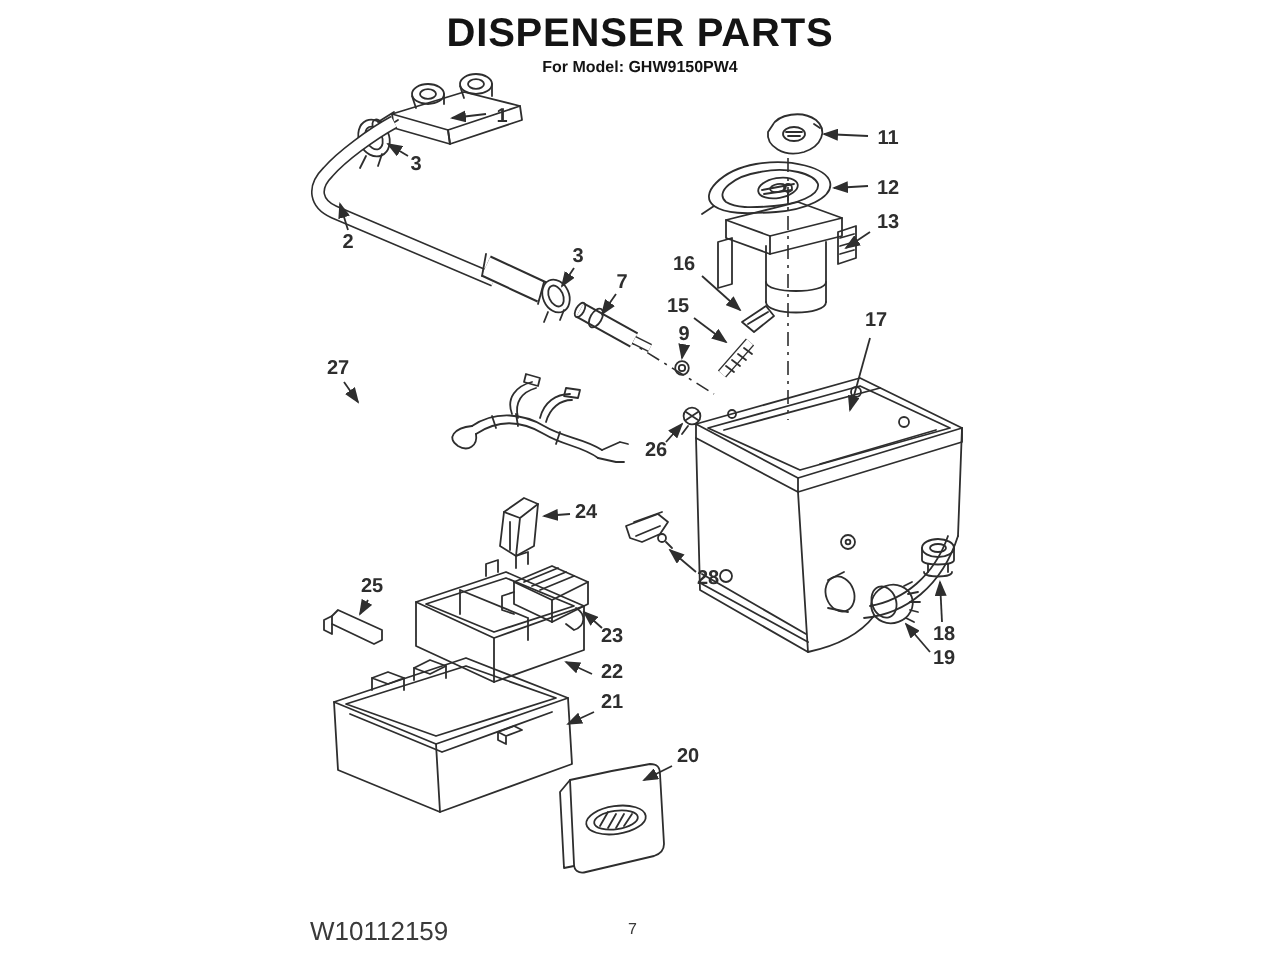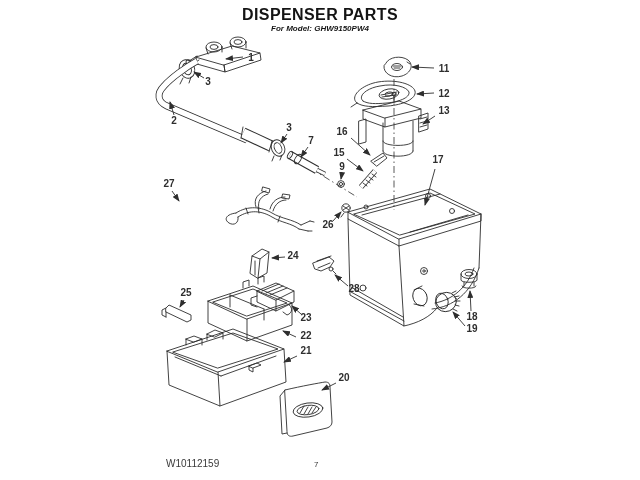--- a/index.html
+++ b/index.html
@@ -2,43 +2,43 @@
 <html style="--ink: #2e2e2e;"><head>
 <meta charset="utf-8">
 <style>
   :root { --ink:#2e2e2e; }
   html,body { margin:0; padding:0; background:#fff; }
   .page {
     position:relative; width:640px; height:480px; background:#ffffff;
     font-family:"Liberation Sans", sans-serif; overflow:hidden;
   }
   .hdr { position:absolute; top:6px; left:0; width:640px; text-align:center; color:#141414; }
-  .hdr h1 { margin:0; font-size:16px; font-weight:bold; letter-spacing:.4px; font-family:"Liberation Sans",sans-serif; }
-  .hdr .sub { font-size:8px; font-weight:bold; line-height:1.2;font-style:italic; }
+  .hdr h1 { margin:0; font-size:20px; font-weight:bold; letter-spacing:.4px; font-family:"Liberation Sans",sans-serif; }
+  .hdr .sub { font-size:8px; font-weight:bold; line-height:1.2; }
   .diagram { position:absolute; left:0; top:0; width:640px; height:480px; }
   .ln, .ln path, .ln ellipse, .ln circle, .ln line {
     fill:none; stroke:var(--ink); stroke-width:0.9; stroke-linejoin:round; stroke-linecap:round;
   }
   .axis { fill:none; stroke:var(--ink); stroke-width:0.8; stroke-dasharray:7 3 1.5 3; }
   .tube-o  { fill:none; stroke:var(--ink); stroke-width:7;    stroke-linecap:butt; }
   .tube-i  { fill:none; stroke:#fff;       stroke-width:5.4;  stroke-linecap:butt; }
   .tube-o2 { fill:none; stroke:var(--ink); stroke-width:11.5; stroke-linecap:butt; }
   .tube-i2 { fill:none; stroke:#fff;       stroke-width:9.5;  stroke-linecap:butt; }
   .tube-o3 { fill:none; stroke:var(--ink); stroke-width:8.5;  stroke-linecap:butt; }
   .tube-i3 { fill:none; stroke:#fff;       stroke-width:6.5;  stroke-linecap:butt; }
   .tube-o4 { fill:none; stroke:var(--ink); stroke-width:4.5;  stroke-linecap:butt; }
   .tube-i4 { fill:none; stroke:#fff;       stroke-width:3;    stroke-linecap:butt; }
   .tube-o5 { fill:none; stroke:var(--ink); stroke-width:5.5;  stroke-linecap:butt; }
   .tube-i5 { fill:none; stroke:#fff;       stroke-width:4;    stroke-linecap:butt; }
   .callout-num {
     font-family:"Liberation Sans",sans-serif; font-size:10px; font-weight:bold;
     fill:var(--ink); text-anchor:middle; stroke:none;
   }
   .callout-leader { stroke:var(--ink); stroke-width:0.9; fill:none; }
-  .ftr-doc { position:absolute; left:166px; top:458px; font-size:10px; color:#3a3a3a; }
+  .ftr-doc { position:absolute; left:155px; top:458px; font-size:13px; color:#3a3a3a; }
   .ftr-page { position:absolute; left:314px; top:460px; font-size:8px; color:#3a3a3a; }
 </style>
 </head>
 <body>
 
 <div class="page">
 
   <div class="hdr">
     <h1>DISPENSER PARTS</h1>
     <div class="sub">For Model: GHW9150PW4</div>

